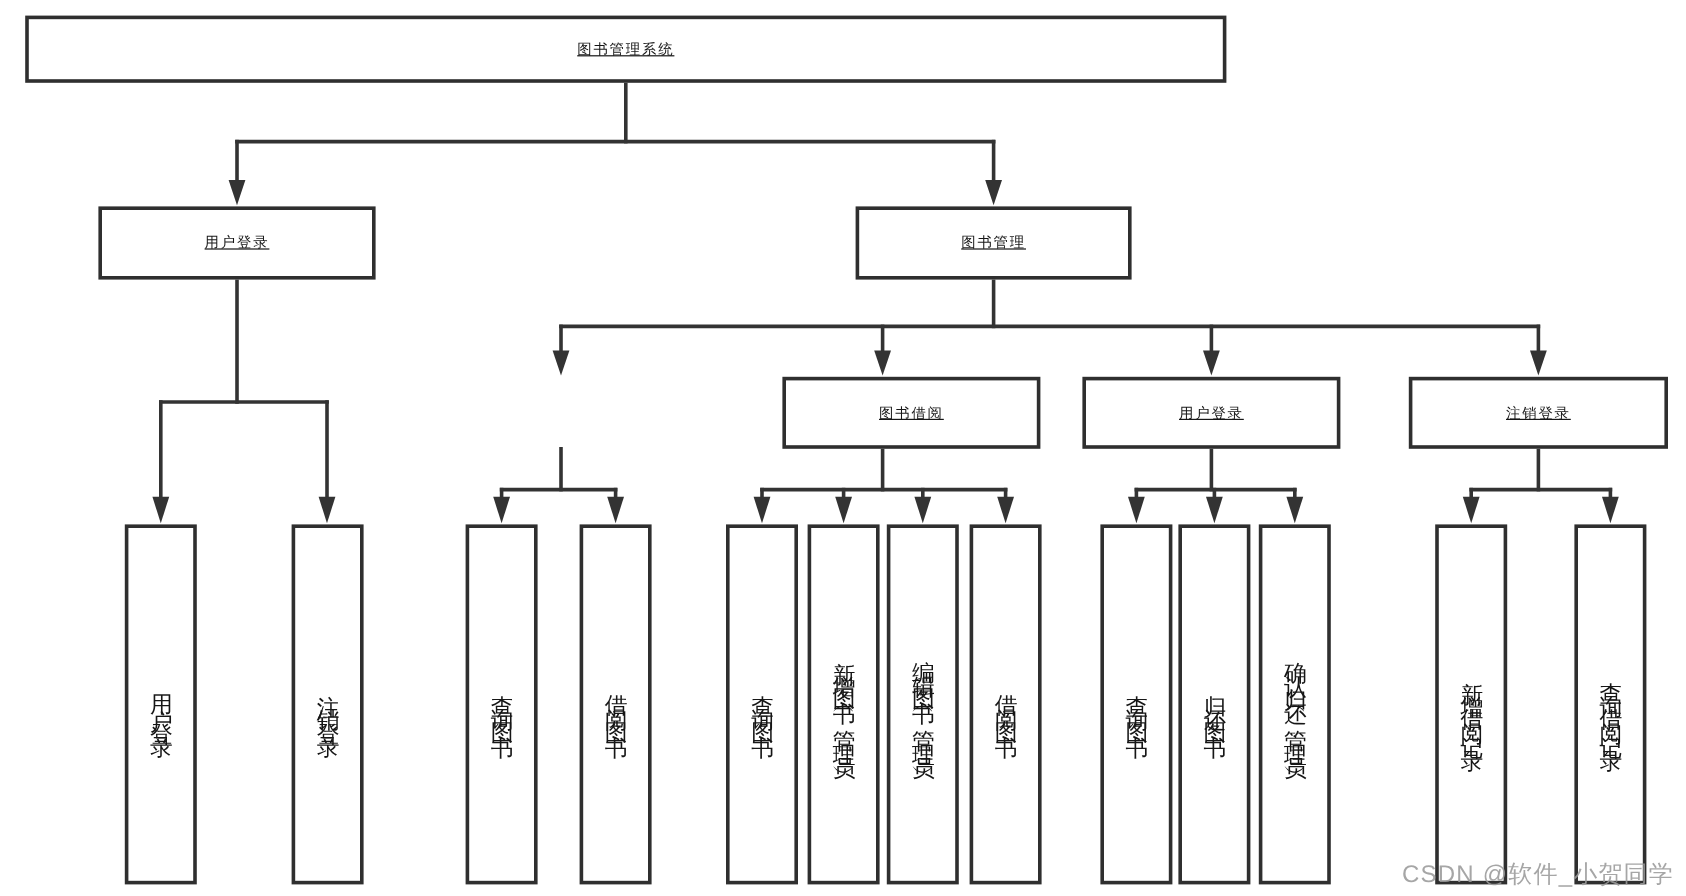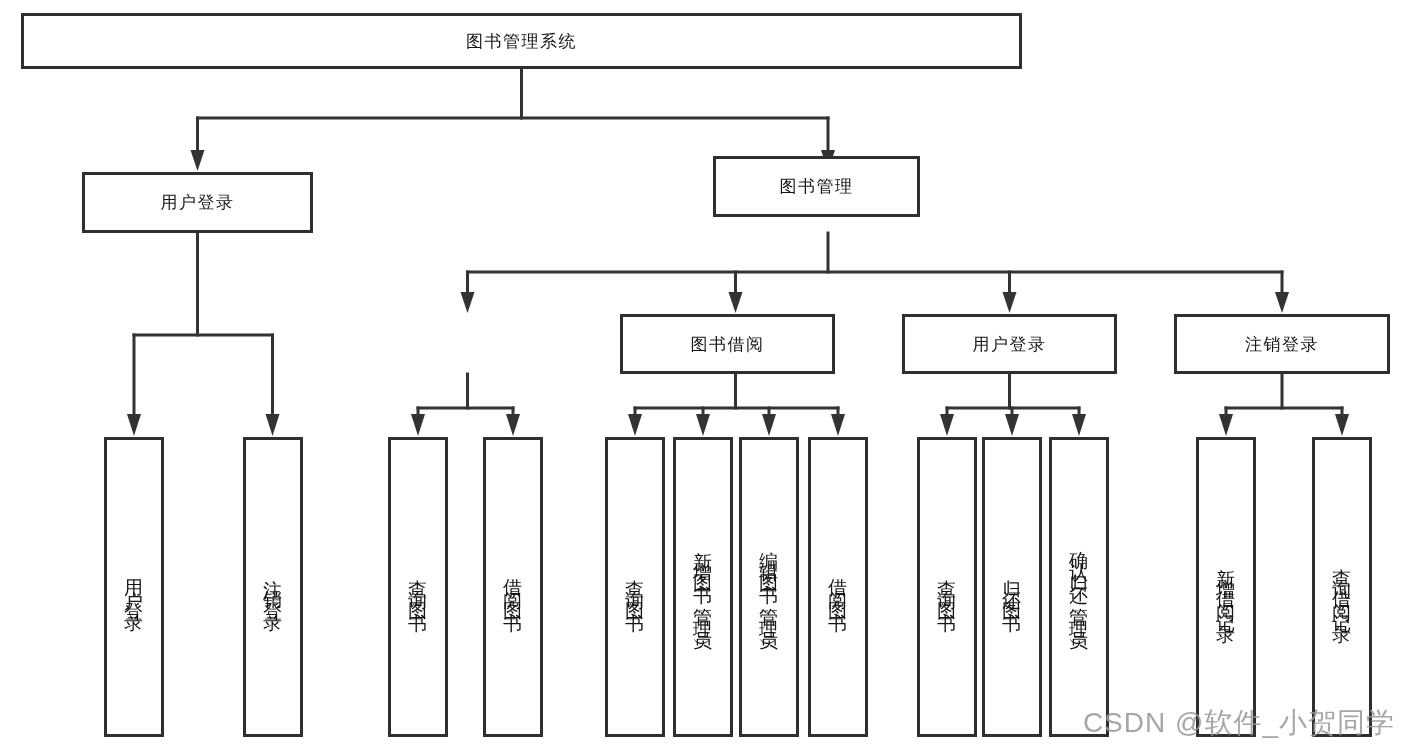--- a/index.html
+++ b/index.html
@@ -30,39 +30,40 @@
     position: absolute;
     box-sizing: border-box;
     background: var(--box-fill, #ffffff);
     border: 3px solid var(--box-border, #2f2f2f);
     display: flex;
     align-items: center;
     justify-content: center;
     z-index: 1;
   }
   .hnode span {
-    font-size: 17px;
+    font-size: 12px;
     color: var(--text, #161616);
     letter-spacing: 1.5px;
     white-space: nowrap;
+    text-decoration: underline;
   }
   .vnode .vtext {
     writing-mode: vertical-rl;
     text-orientation: mixed;
     font-size: 19px;
     line-height: 1;
     letter-spacing: 0.6em;
     color: var(--text, #161616);
     white-space: nowrap;
   }
   .watermark {
     position: absolute;
     right: 10px;
     bottom: 5px;
-    font-size: 28px;
+    font-size: 20px;
     color: var(--watermark, #9a9a9a);
     opacity: 0.88;
     z-index: 5;
     letter-spacing: 1px;
     white-space: nowrap;
   }
 </style>
 </head>
 <body>
 
@@ -137,25 +138,25 @@
     </g>
   </svg>
 
   <div class="node hnode" style="left:21px;top:13px;width:1001px;height:56px">
     <span>图书管理系统</span>
   </div>
 
   <div class="node hnode" style="left:82px;top:172px;width:231px;height:61px">
     <span>用户登录</span>
   </div>
-  <div class="node hnode" style="left:713px;top:156px;width:207px;height:61px">
+  <div class="node hnode" style="left:713px;top:172px;width:230px;height:61px">
     <span>图书管理</span>
   </div>
 
-  <div class="node hnode" style="left:620px;top:314px;width:215px;height:60px">
+  <div class="node hnode" style="left:652px;top:314px;width:215px;height:60px">
     <span>图书借阅</span>
   </div>
   <div class="node hnode" style="left:902px;top:314px;width:215px;height:60px">
     <span>用户登录</span>
   </div>
   <div class="node hnode" style="left:1174px;top:314px;width:216px;height:60px">
     <span>注销登录</span>
   </div>
 
   <div class="node vnode" style="left:104px;top:437px;width:60px;height:300px">

